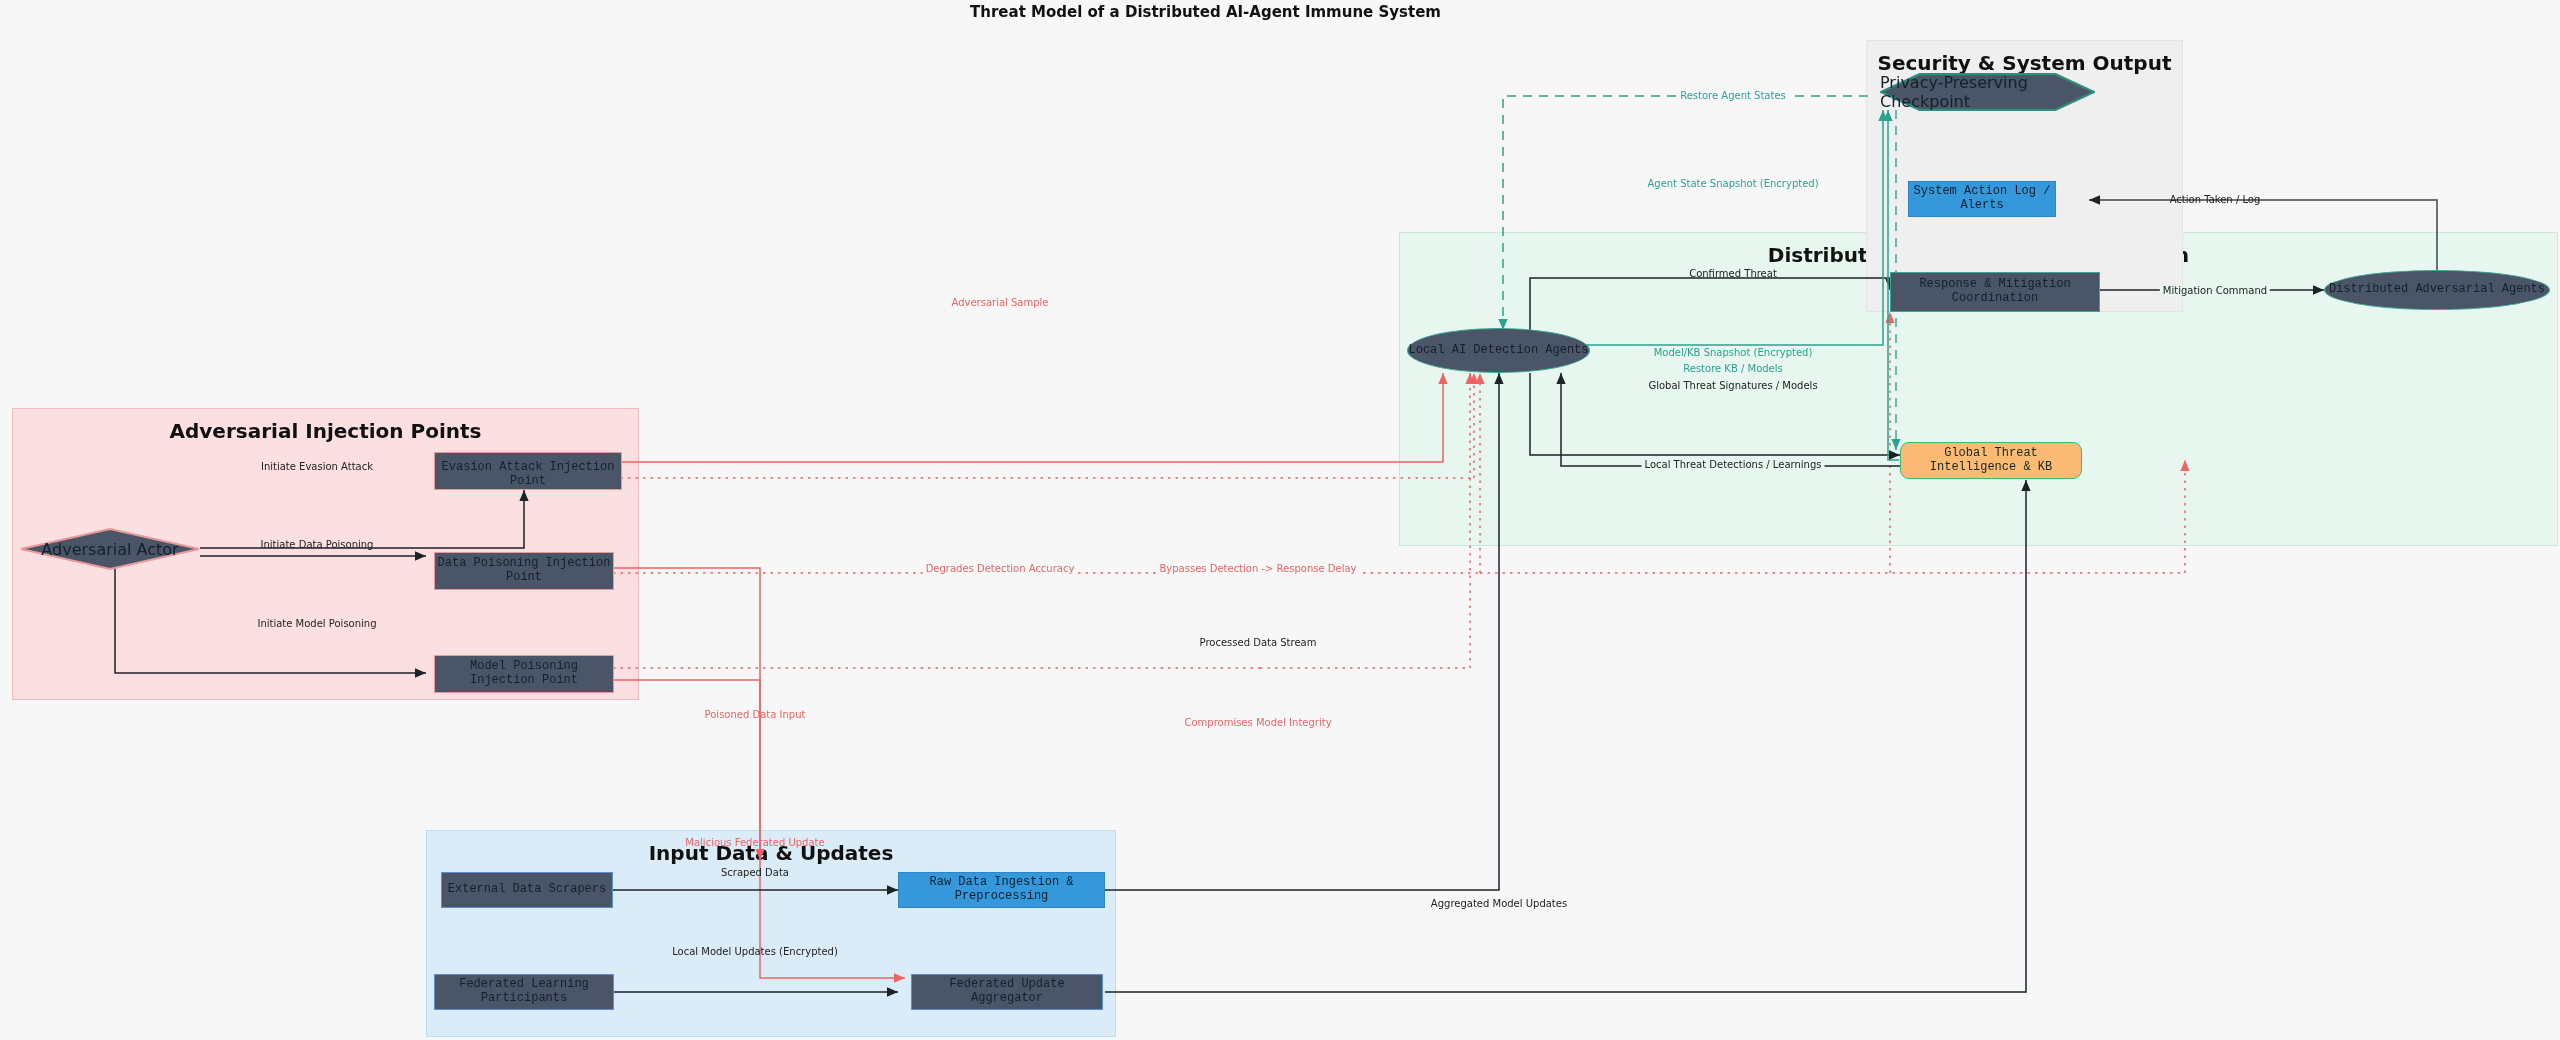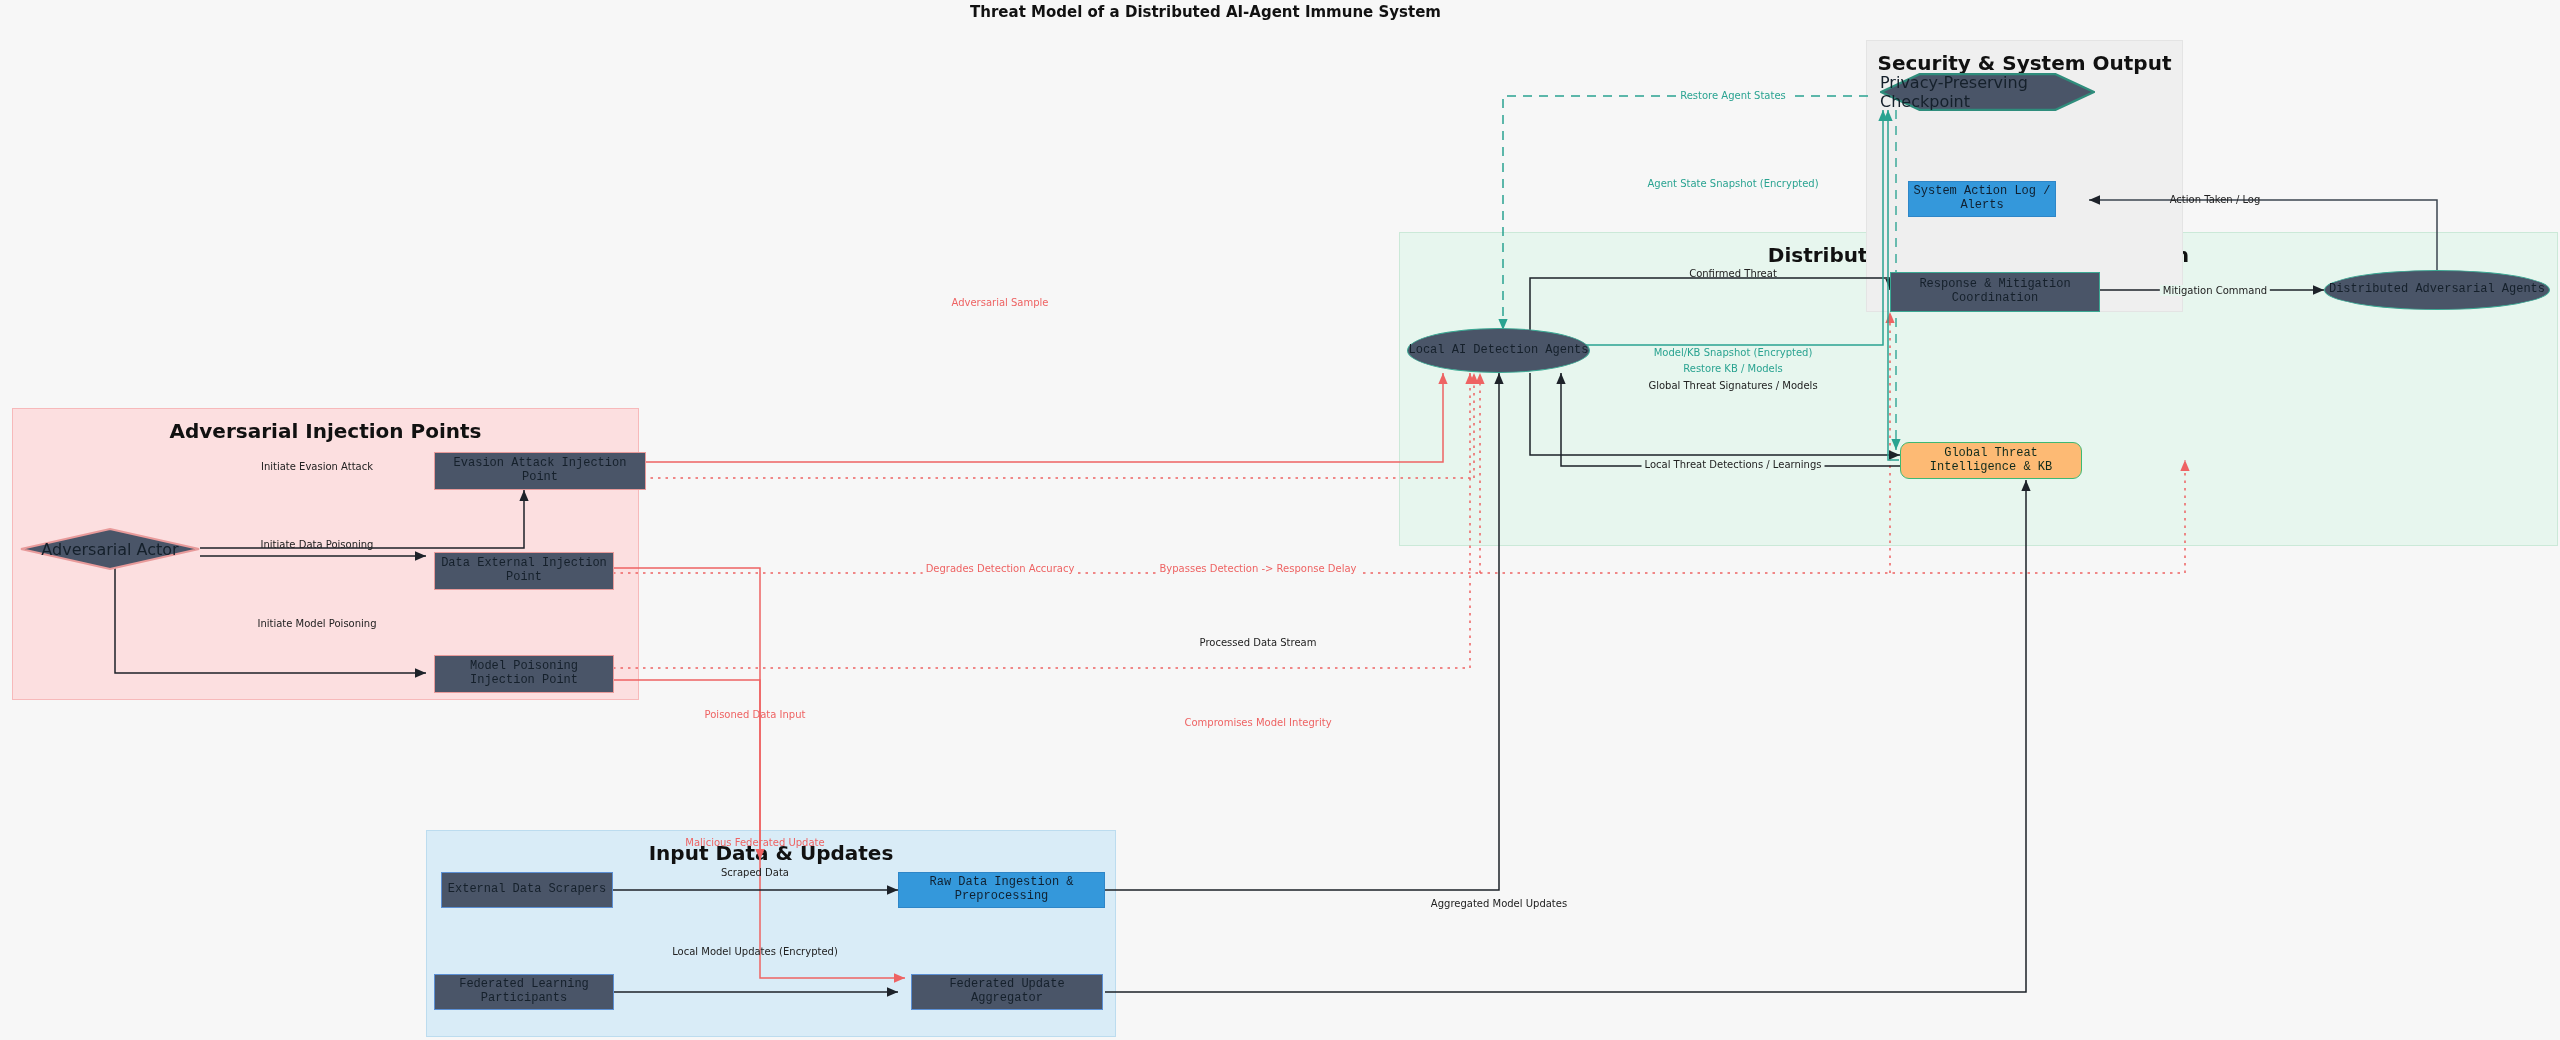--- a/index.html
+++ b/index.html
@@ -141,26 +141,26 @@
     </g>
   </svg>
 
   <div class="diamond-wrap" style="left:20px;top:528px;width:180px;height:42px;">
     <svg width="180" height="42" viewBox="0 0 180 42">
       <polygon points="90,1 179,21 90,41 1,21" fill="#4a5568" stroke="#e89a9a" stroke-width="2"></polygon>
     </svg>
     <div style="position:absolute;left:0;top:0;width:180px;height:42px;display:flex;align-items:center;justify-content:center;font-size:16px;color:#15202b;">Adversarial Actor</div>
   </div>
 
-  <div class="node n-rect n-dark-pinkb" style="left:434px;top:452px;width:212px;height:38px;">
+  <div class="node n-rect n-dark-pinkb" style="left:434px;top:452px;width:188px;height:38px;align-items:flex-end;">
     <span>Evasion Attack Injection Point</span>
   </div>
 
   <div class="node n-rect n-dark-pinkb" style="left:434px;top:552px;width:180px;height:38px;">
-    <span>Data External Injection Point</span>
+    <span>Data Poisoning Injection Point</span>
   </div>
 
   <div class="node n-rect n-dark-pinkb" style="left:434px;top:655px;width:180px;height:38px;">
     <span>Model Poisoning Injection Point</span>
   </div>
 
   <div class="node n-rect n-dark-blueb" style="left:441px;top:872px;width:172px;height:36px;">
     <span>External Data Scrapers</span>
   </div>
 

